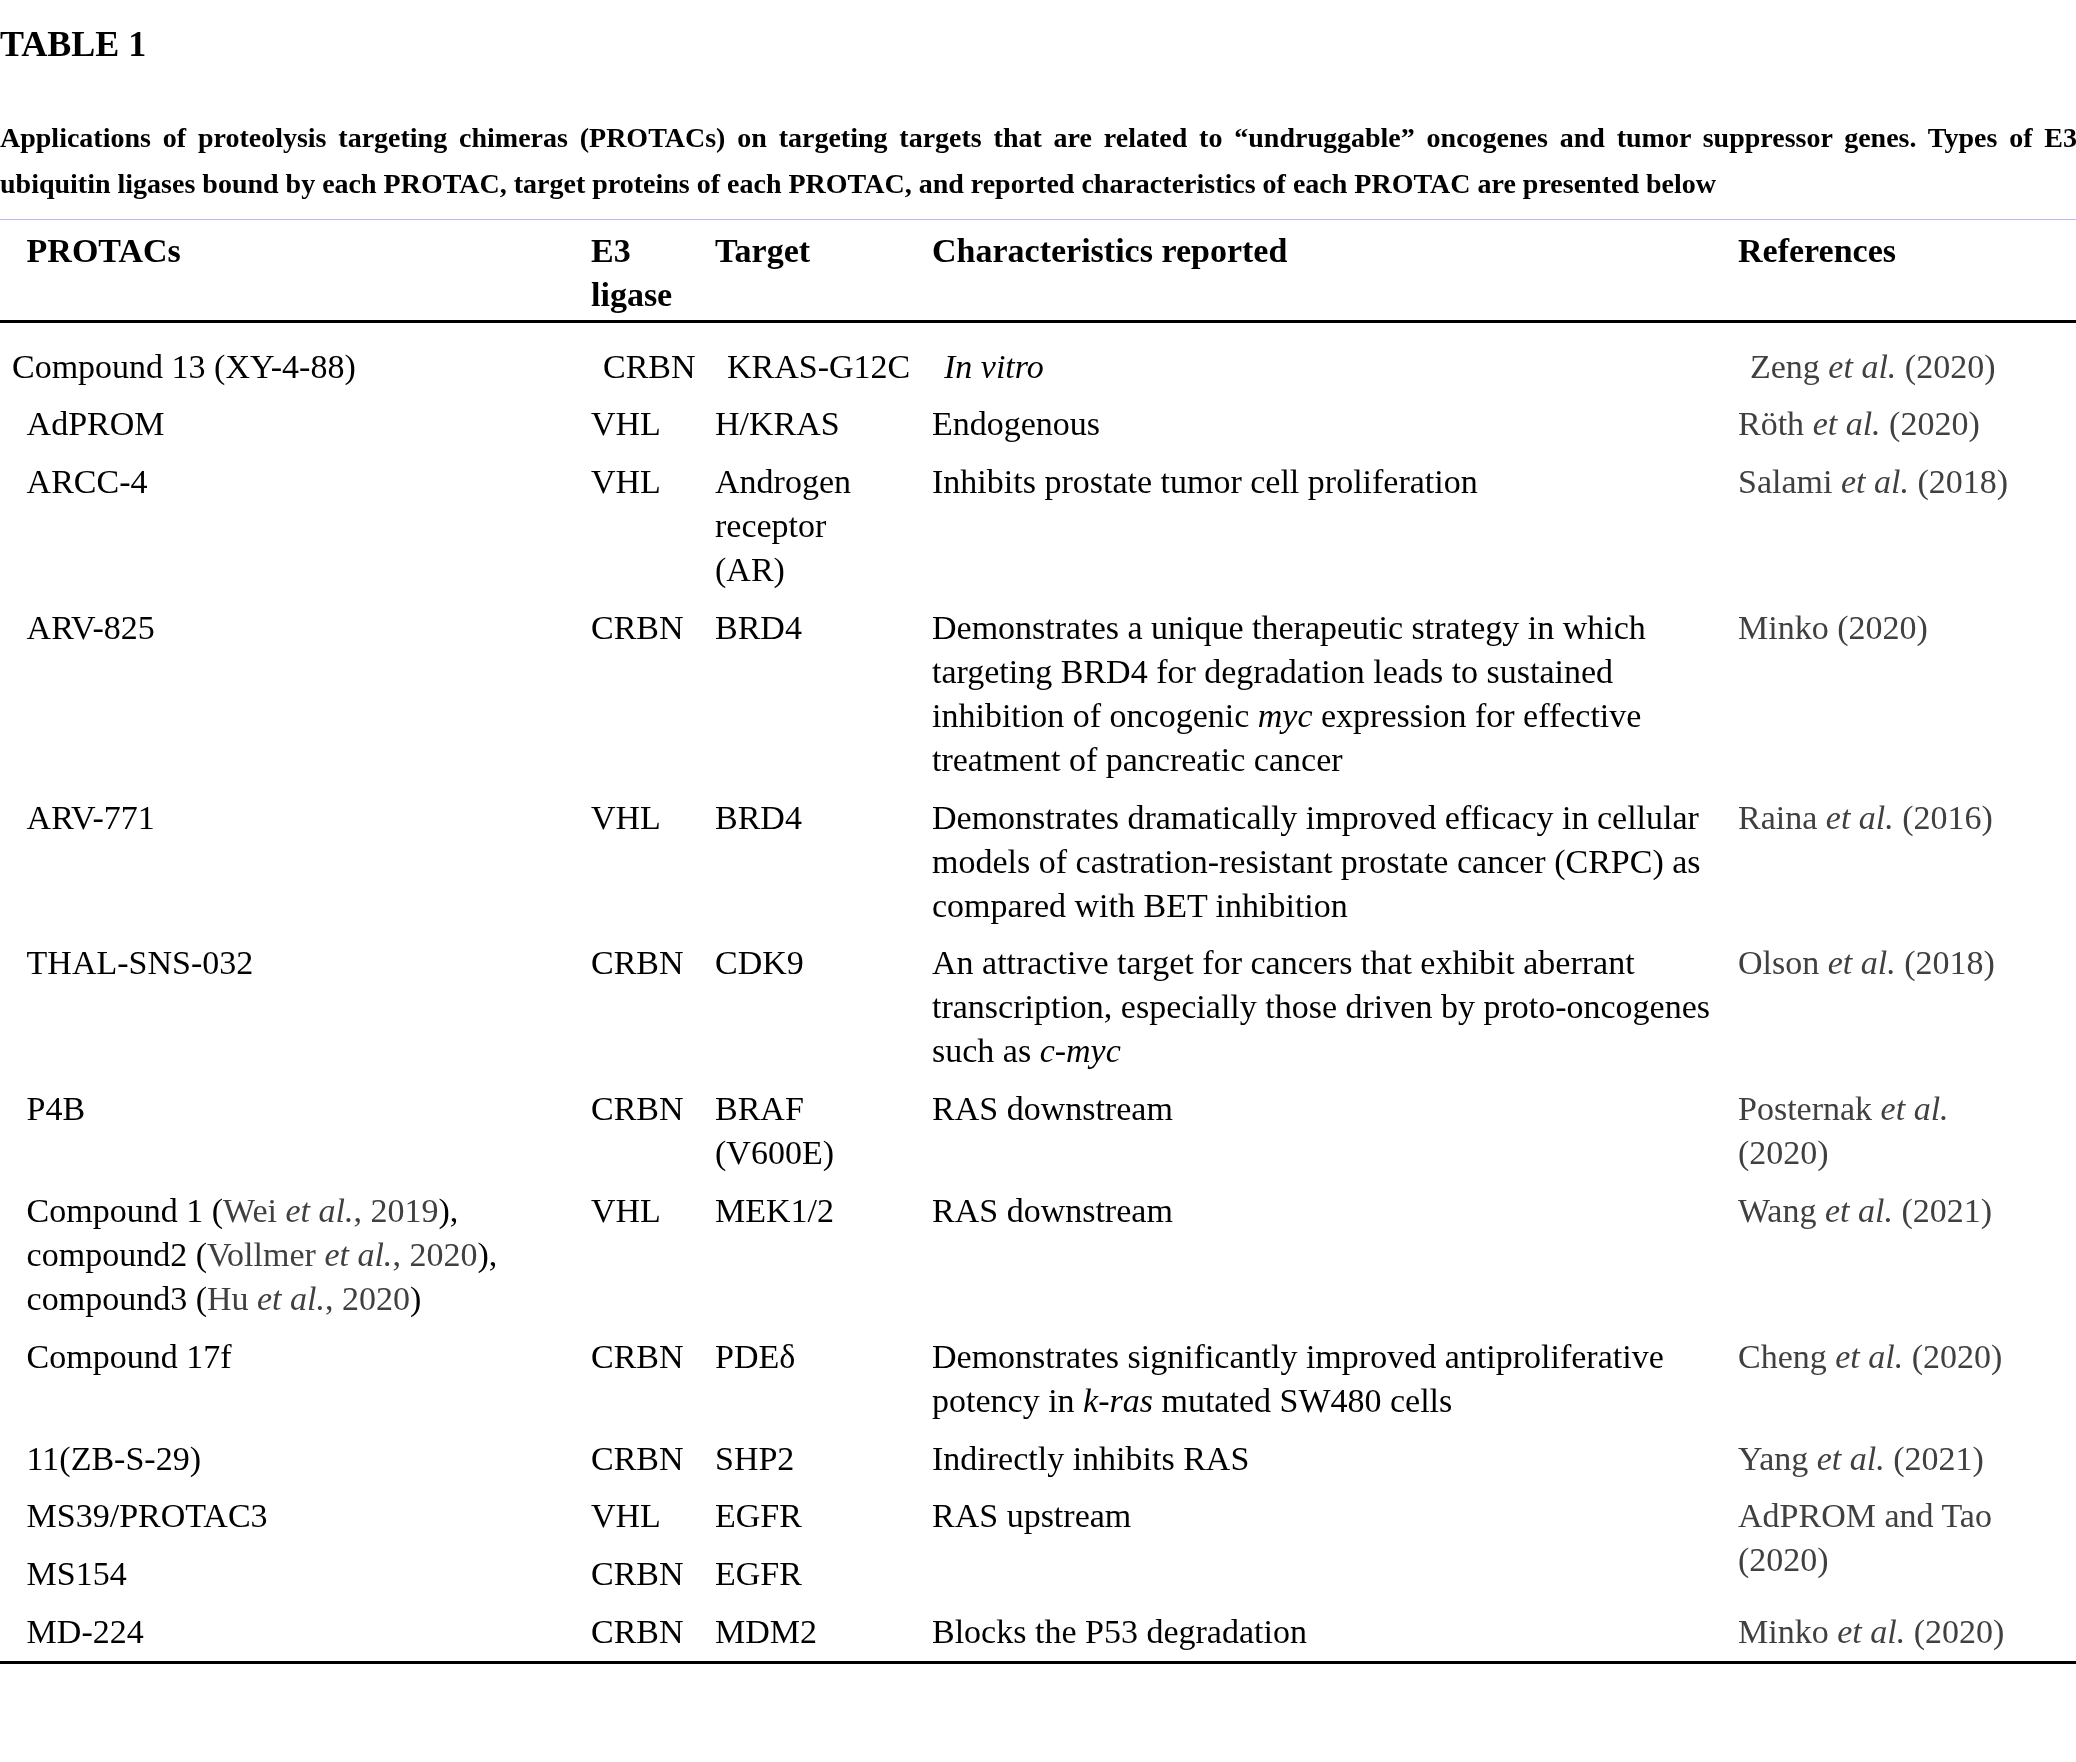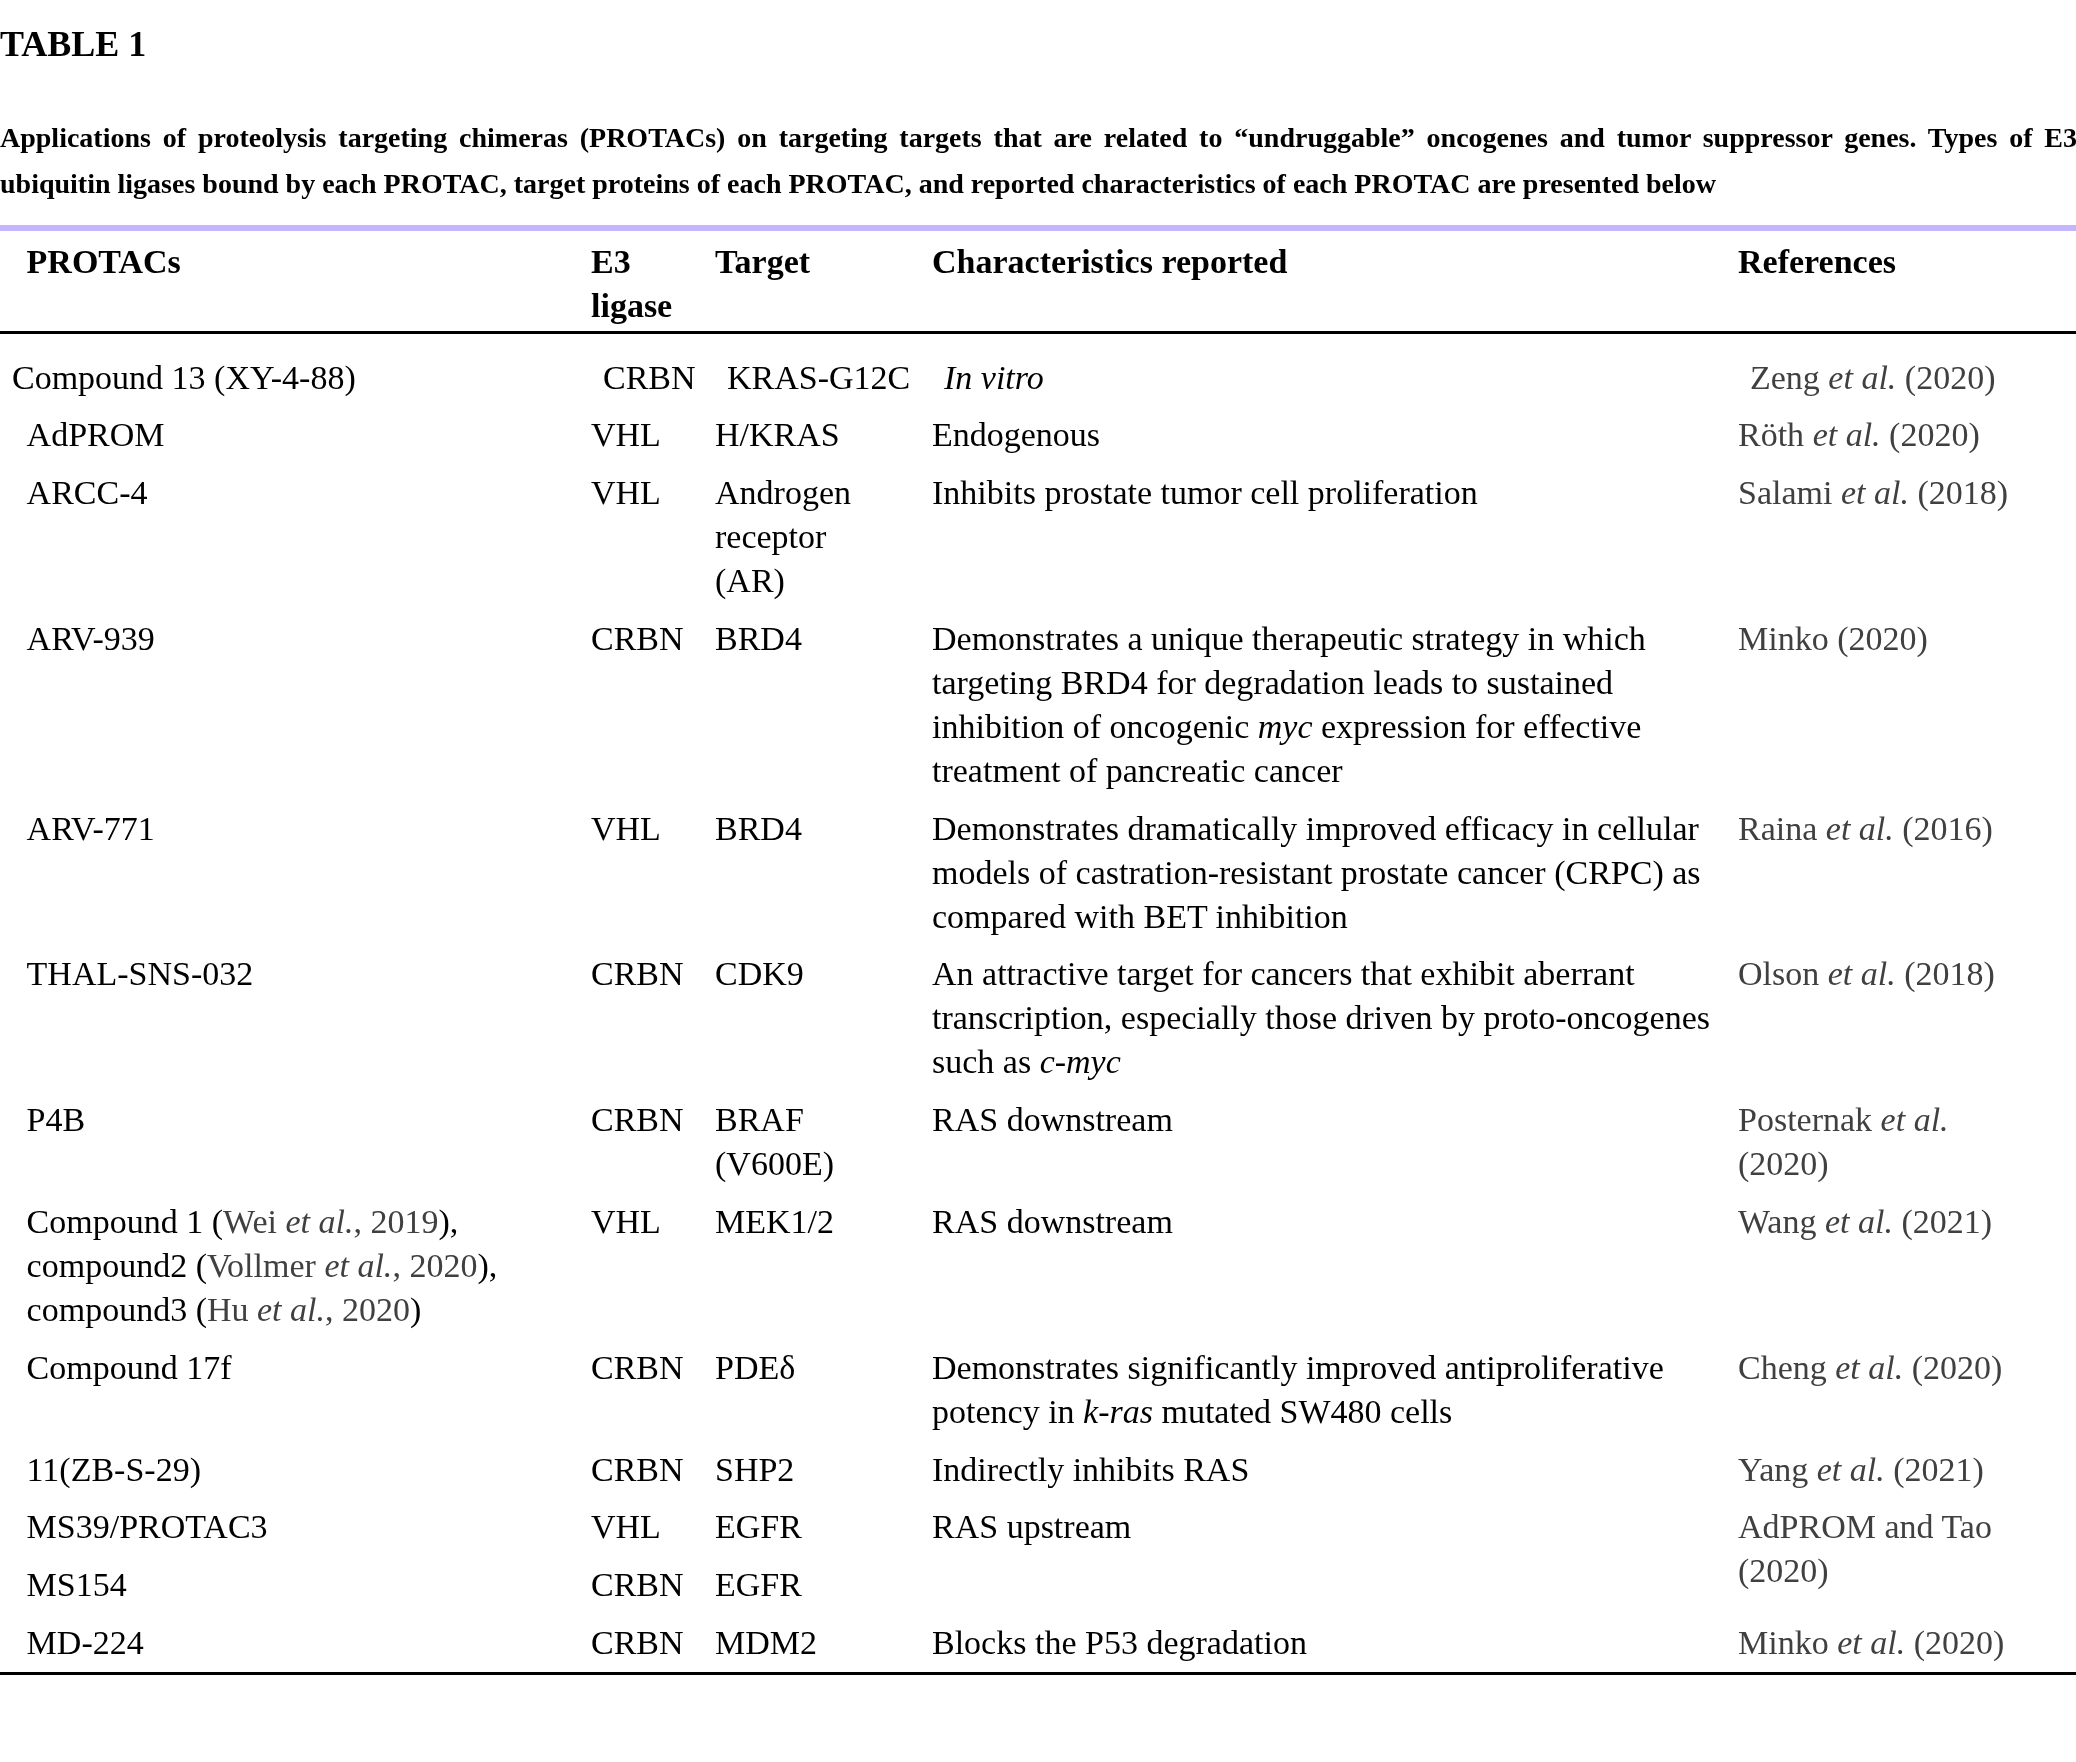--- a/index.html
+++ b/index.html
@@ -21,25 +21,25 @@
     padding-top: 23px;
   }
   .caption {
     font-size: 28px;
     font-weight: bold;
     line-height: 46px;
     text-align: justify;
     margin-top: 50px;
   }
   table.protac-table {
-    margin-top: 18px;
+    margin-top: 12px;
     width: 2077px;
     border-collapse: collapse;
     table-layout: fixed;
-    border-top: 6px solid #c4b5fd;
+    border-top: 1px solid #c4b5fd;
     border-bottom: 3.9px solid #000000;
   }
   th {
     font-size: 34px;
     font-weight: bold;
     text-align: left;
     vertical-align: top;
     line-height: 44px;
     padding: 8.9px 0 3px 0;
     border-bottom: 3px solid #000000;
@@ -98,21 +98,21 @@
           <td class="col-ref"><span class="link">Röth </span><span class="it link">et al.</span><span class="link"> (2020)</span></td>
         </tr>
         <tr>
           <td class="col-protac"><span>ARCC-4</span></td>
           <td class="col-e3"><span>VHL</span></td>
           <td class="col-target"><span>Androgen</span><br><span>receptor</span><br><span>(AR)</span></td>
           <td class="col-char"><span>Inhibits prostate tumor cell proliferation</span></td>
           <td class="col-ref"><span class="link">Salami </span><span class="it link">et al.</span><span class="link"> (2018)</span></td>
         </tr>
         <tr>
-          <td class="col-protac"><span>ARV-939</span></td>
+          <td class="col-protac"><span>ARV-825</span></td>
           <td class="col-e3"><span>CRBN</span></td>
           <td class="col-target"><span>BRD4</span></td>
           <td class="col-char"><span>Demonstrates a unique therapeutic strategy in which targeting BRD4 for degradation leads to sustained inhibition of oncogenic </span><span class="it">myc</span><span> expression for effective treatment of pancreatic cancer</span></td>
           <td class="col-ref"><span class="link">Minko (2020)</span></td>
         </tr>
         <tr>
           <td class="col-protac"><span>ARV-771</span></td>
           <td class="col-e3"><span>VHL</span></td>
           <td class="col-target"><span>BRD4</span></td>
           <td class="col-char"><span>Demonstrates dramatically improved efficacy in cellular models of castration-resistant prostate cancer (CRPC) as compared with BET inhibition</span></td>

